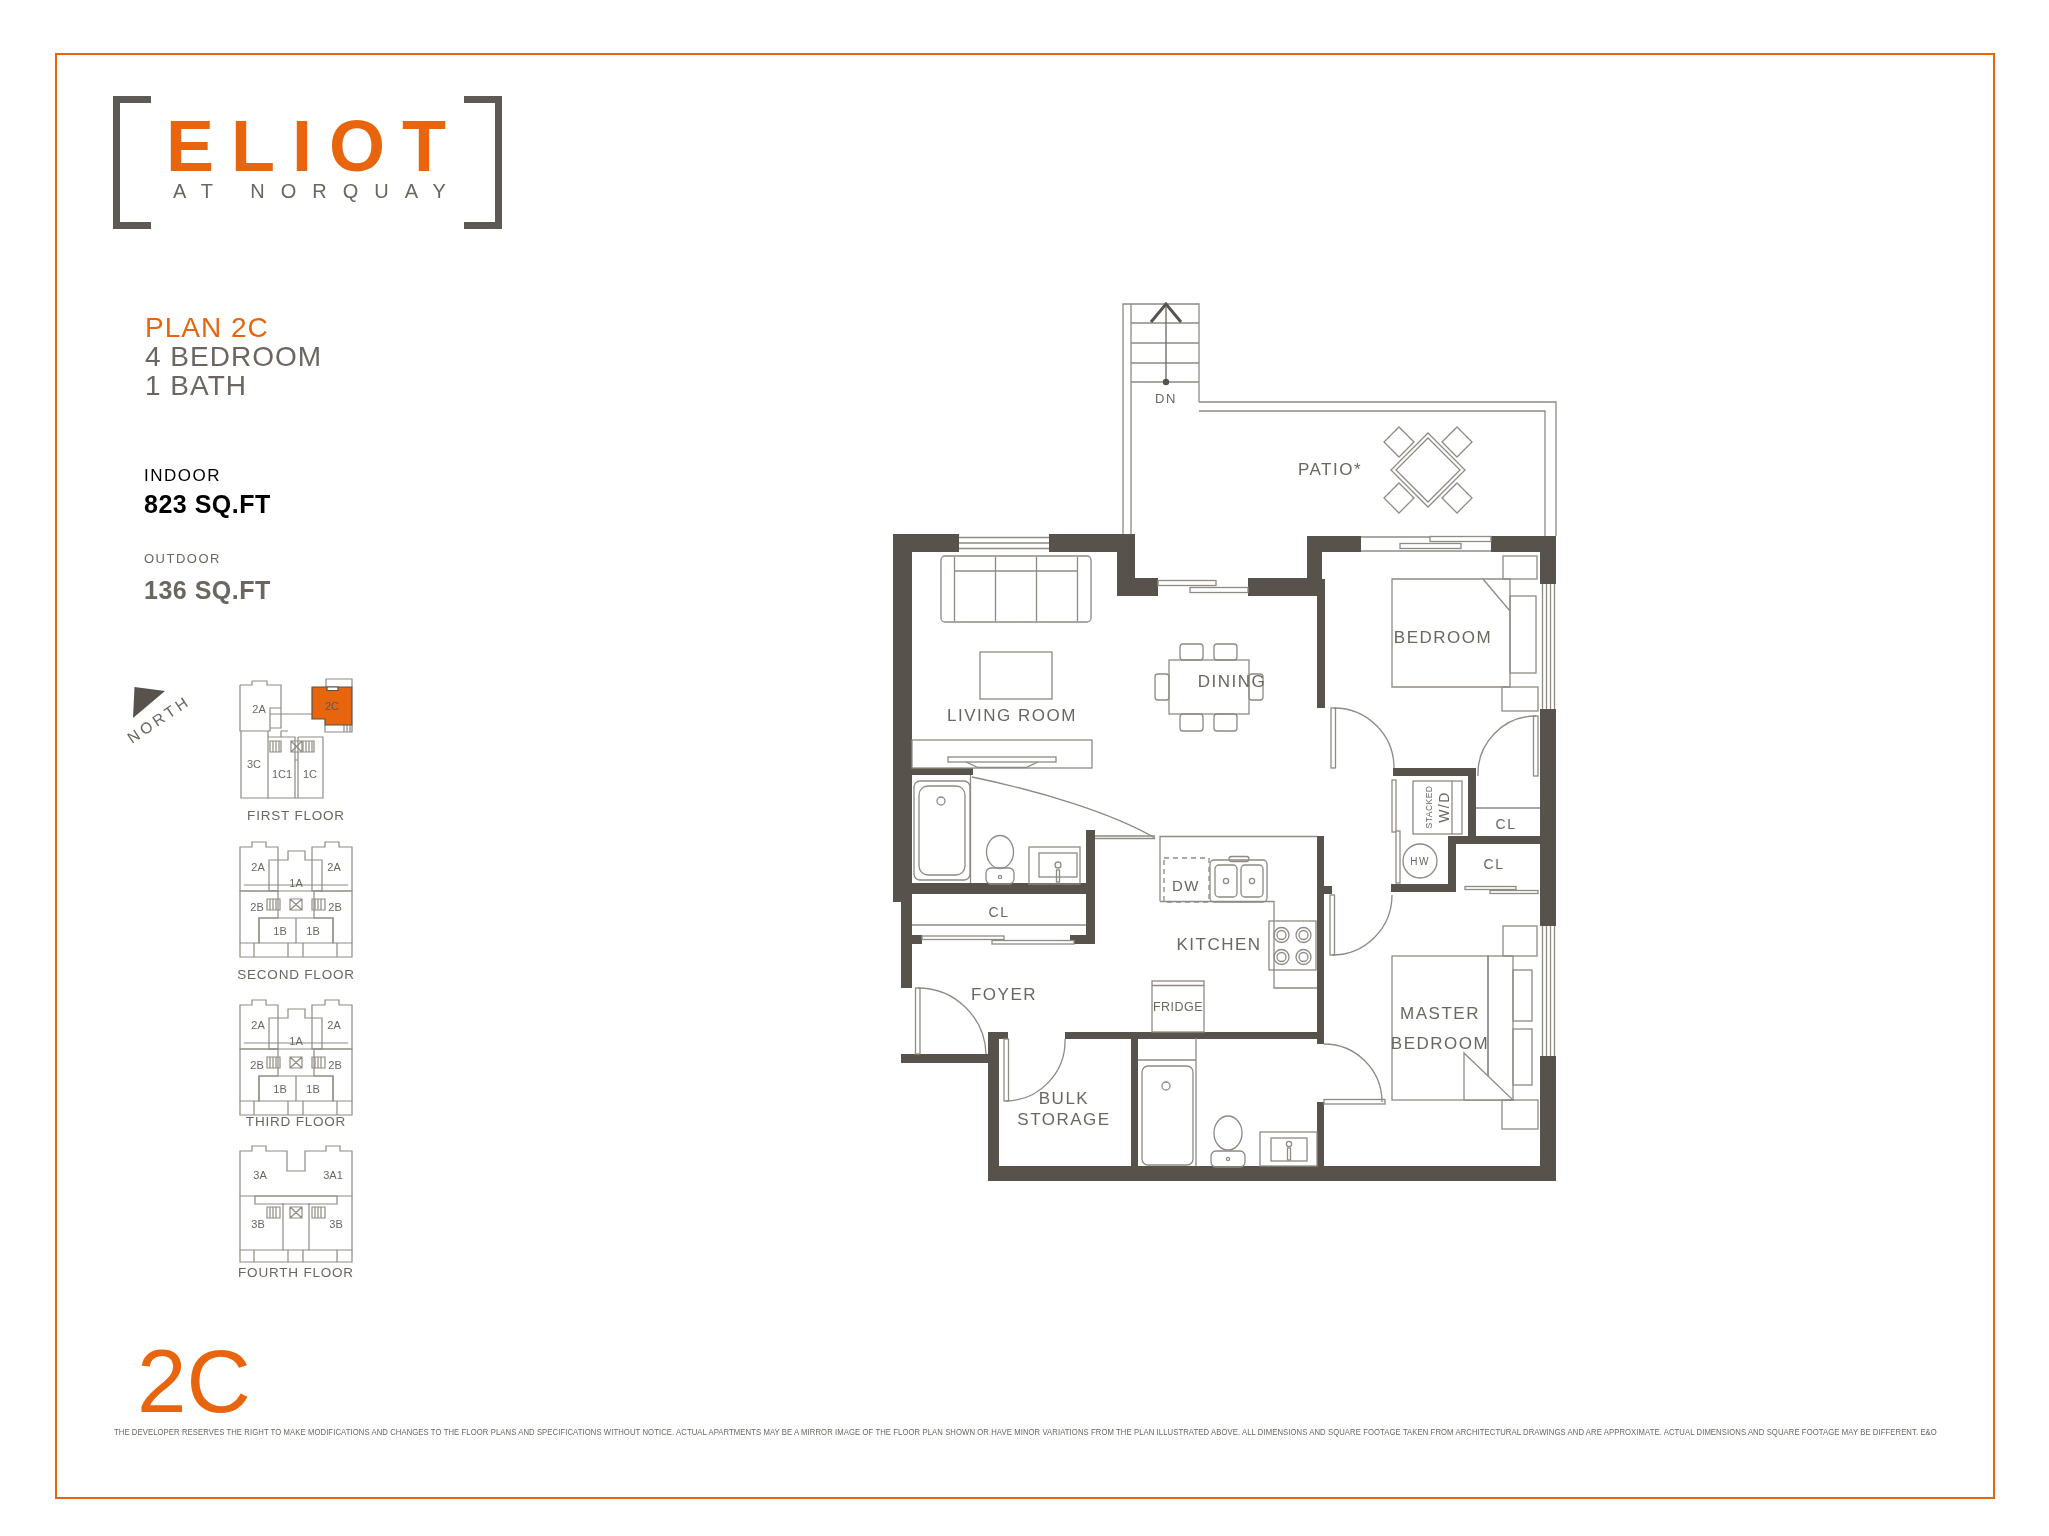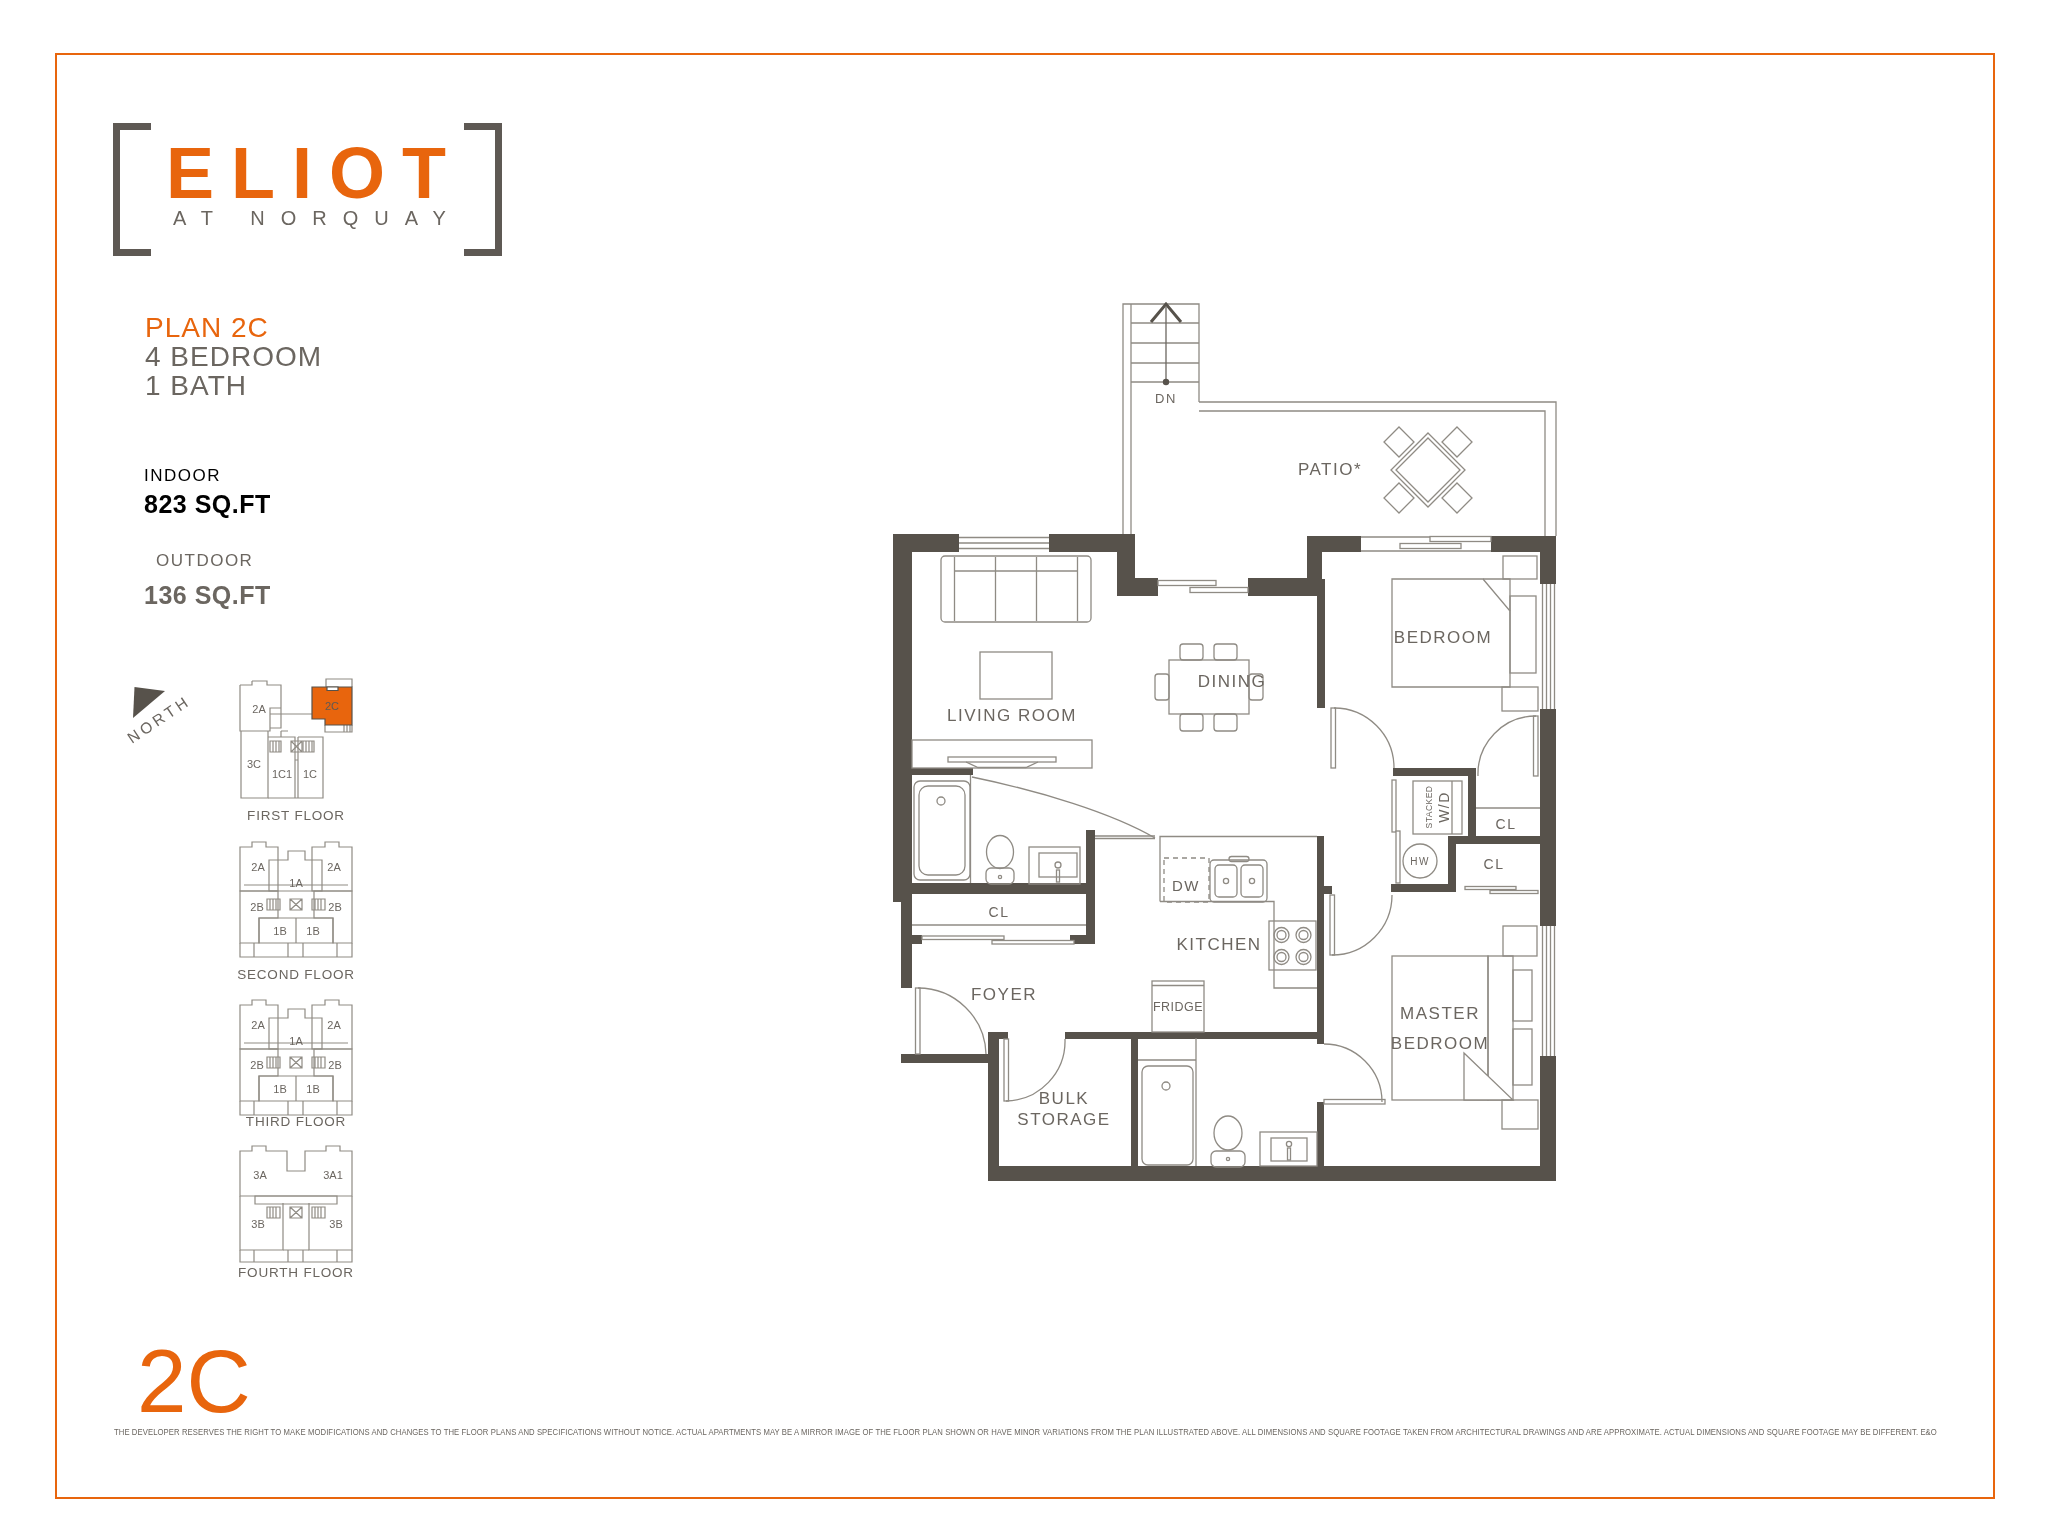--- a/index.html
+++ b/index.html
@@ -5,21 +5,21 @@
   html,body{margin:0;padding:0;width:2049px;height:1536px;background:#ffffff;
     font-family:"Liberation Sans",sans-serif;}
   .abs{position:absolute;}
   svg text{font-family:"Liberation Sans",sans-serif;}
 </style>
 </head>
 <body>
 
 <div class="abs" style="left:55px;top:53px;width:1936px;height:1442px;border:2px solid #E8650D;"></div>
 
-<div class="abs" style="left:100px;top:112px;width:420px;height:160px;">
+<div class="abs" style="left:100px;top:85px;width:420px;height:160px;">
 <svg width="420" height="160" viewBox="0 0 420 160">
 
   <path d="M 13,11 h 38 v 7 h -31 v 119 h 31 v 7 h -38 z" fill="#5E5954"></path>
 
   <path d="M 402,11 h -38 v 7 h 31 v 119 h -31 v 7 h 38 z" fill="#5E5954"></path>
 
   <text x="66" y="86" font-size="72" font-weight="bold" letter-spacing="17" fill="#E8650D">ELIOT</text>
 
   <text x="73" y="113" font-size="20" letter-spacing="16" fill="#6B6660">AT NORQUAY</text>
 </svg>
@@ -33,21 +33,21 @@
 
   <div>1 BATH</div>
 </div>
 
 <div class="abs" style="left:144px;top:466px;color:#000000;">
   <div style="font-size:17px;letter-spacing:1.5px;">INDOOR</div>
   <div style="font-size:25px;font-weight:bold;letter-spacing:0.5px;margin-top:4px;">823 SQ.FT</div>
 </div>
 
 <div class="abs" style="left:144px;top:551px;color:#6B6660;">
-  <div style="font-size:17px;letter-spacing:1.5px;margin-left:12px;">OUTDOOR</div>
+  <div style="font-size:13px;letter-spacing:1.5px;">OUTDOOR</div>
   <div style="font-size:25px;font-weight:bold;letter-spacing:0.5px;margin-top:10px;">136 SQ.FT</div>
 </div>
 
 <svg id="keyplans" class="abs" style="left:115px;top:675px;" width="260" height="615" viewBox="115 675 260 615">
 
 <polygon points="134.5,687 165,691 133,718" fill="#57524B"></polygon>
 <text transform="translate(132,744) rotate(-34)" font-size="15.5" letter-spacing="3.5" fill="#6B6660">NORTH</text>
 <g stroke="#8F8B84" stroke-width="1.2" fill="none">
 
   <path d="M 252,681 H 267 V 685 H 281 V 728 H 270 V 708 H 281 M 270,708 V 731 H 268 M 240,685 H 252 V 681 M 240,685 V 731 H 268 V 798 H 241 V 731"></path>

